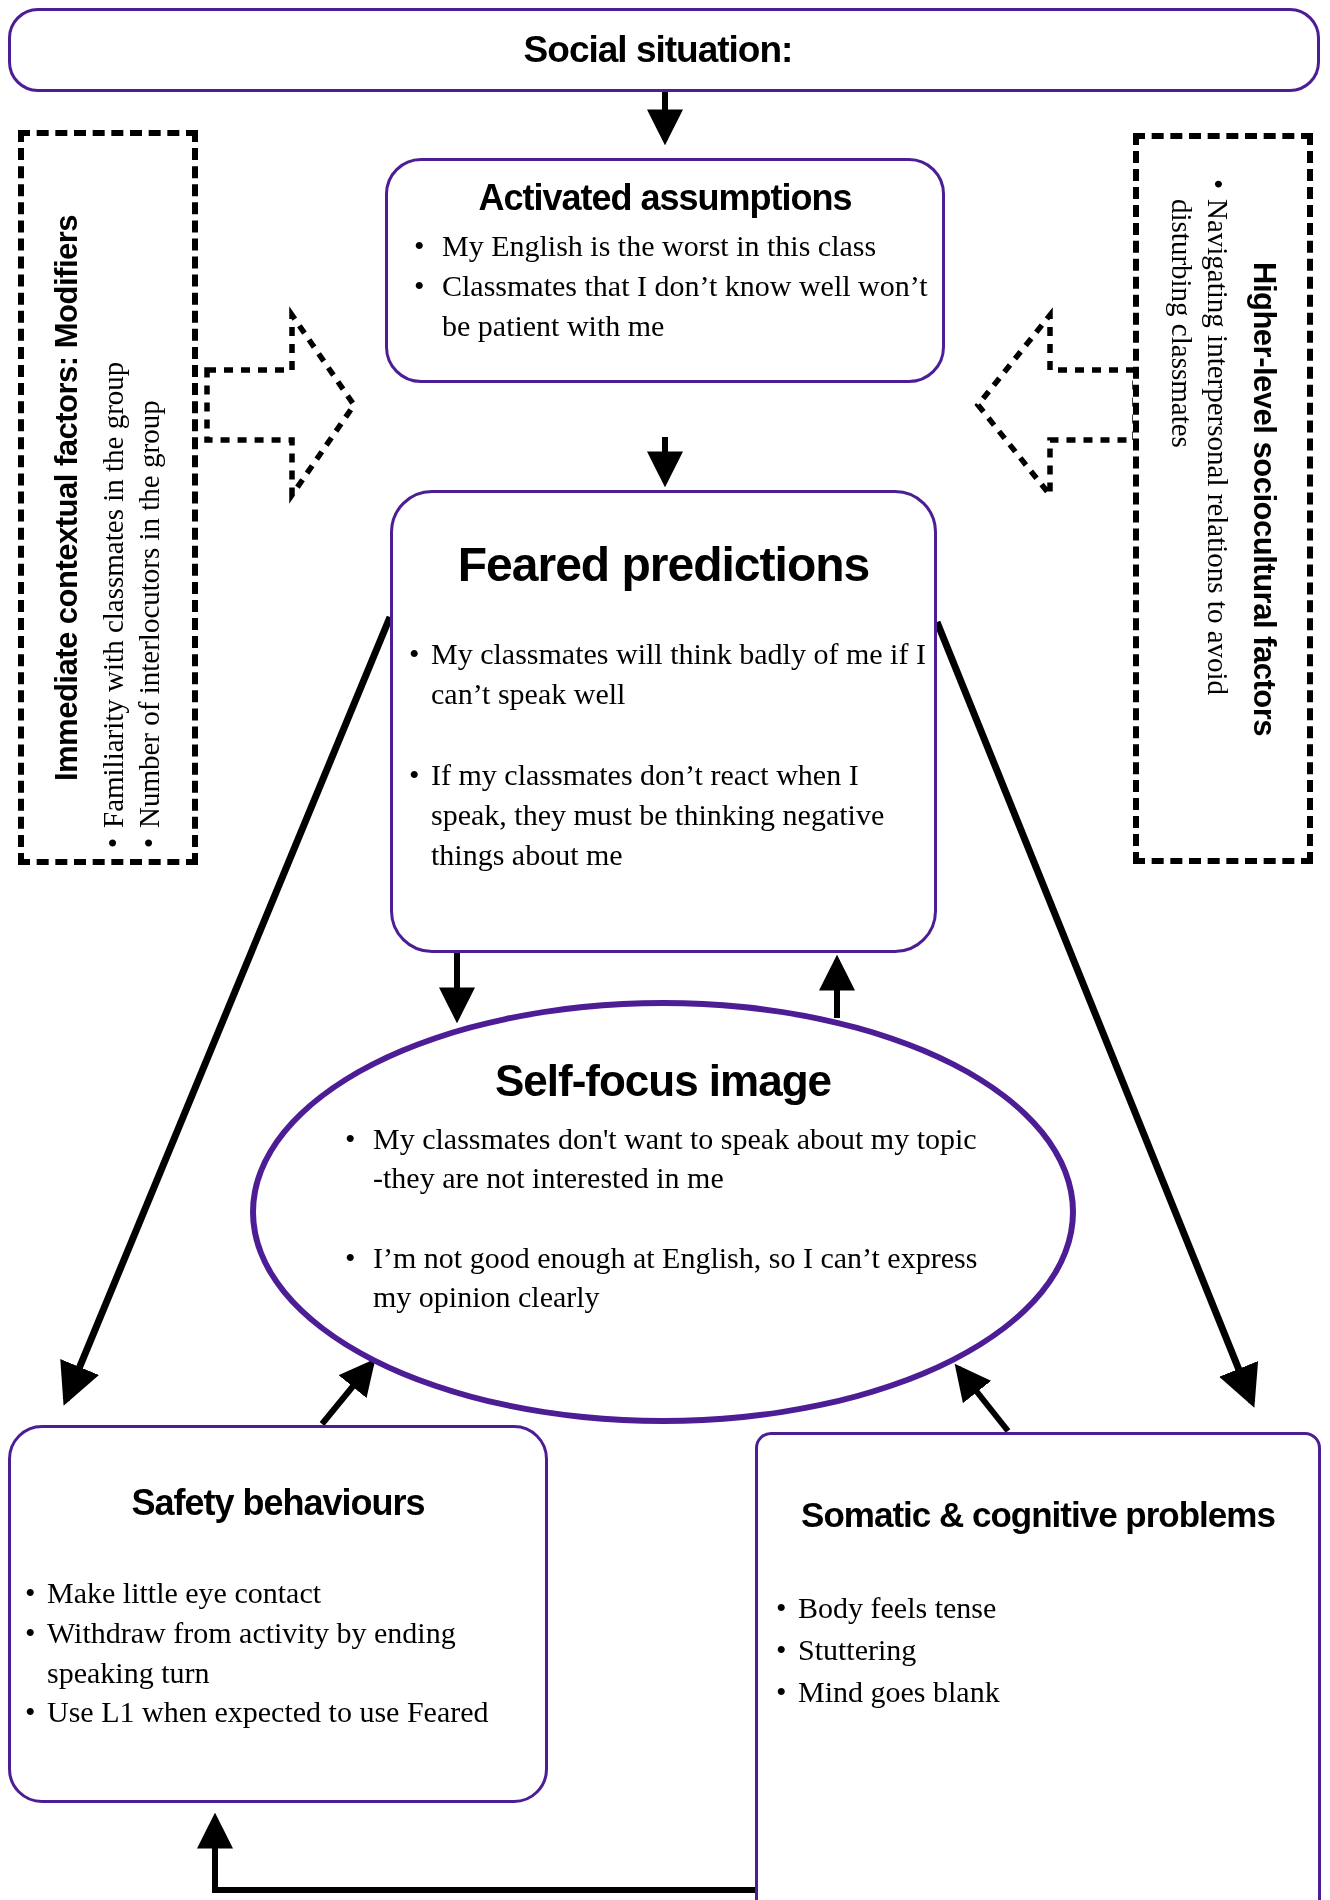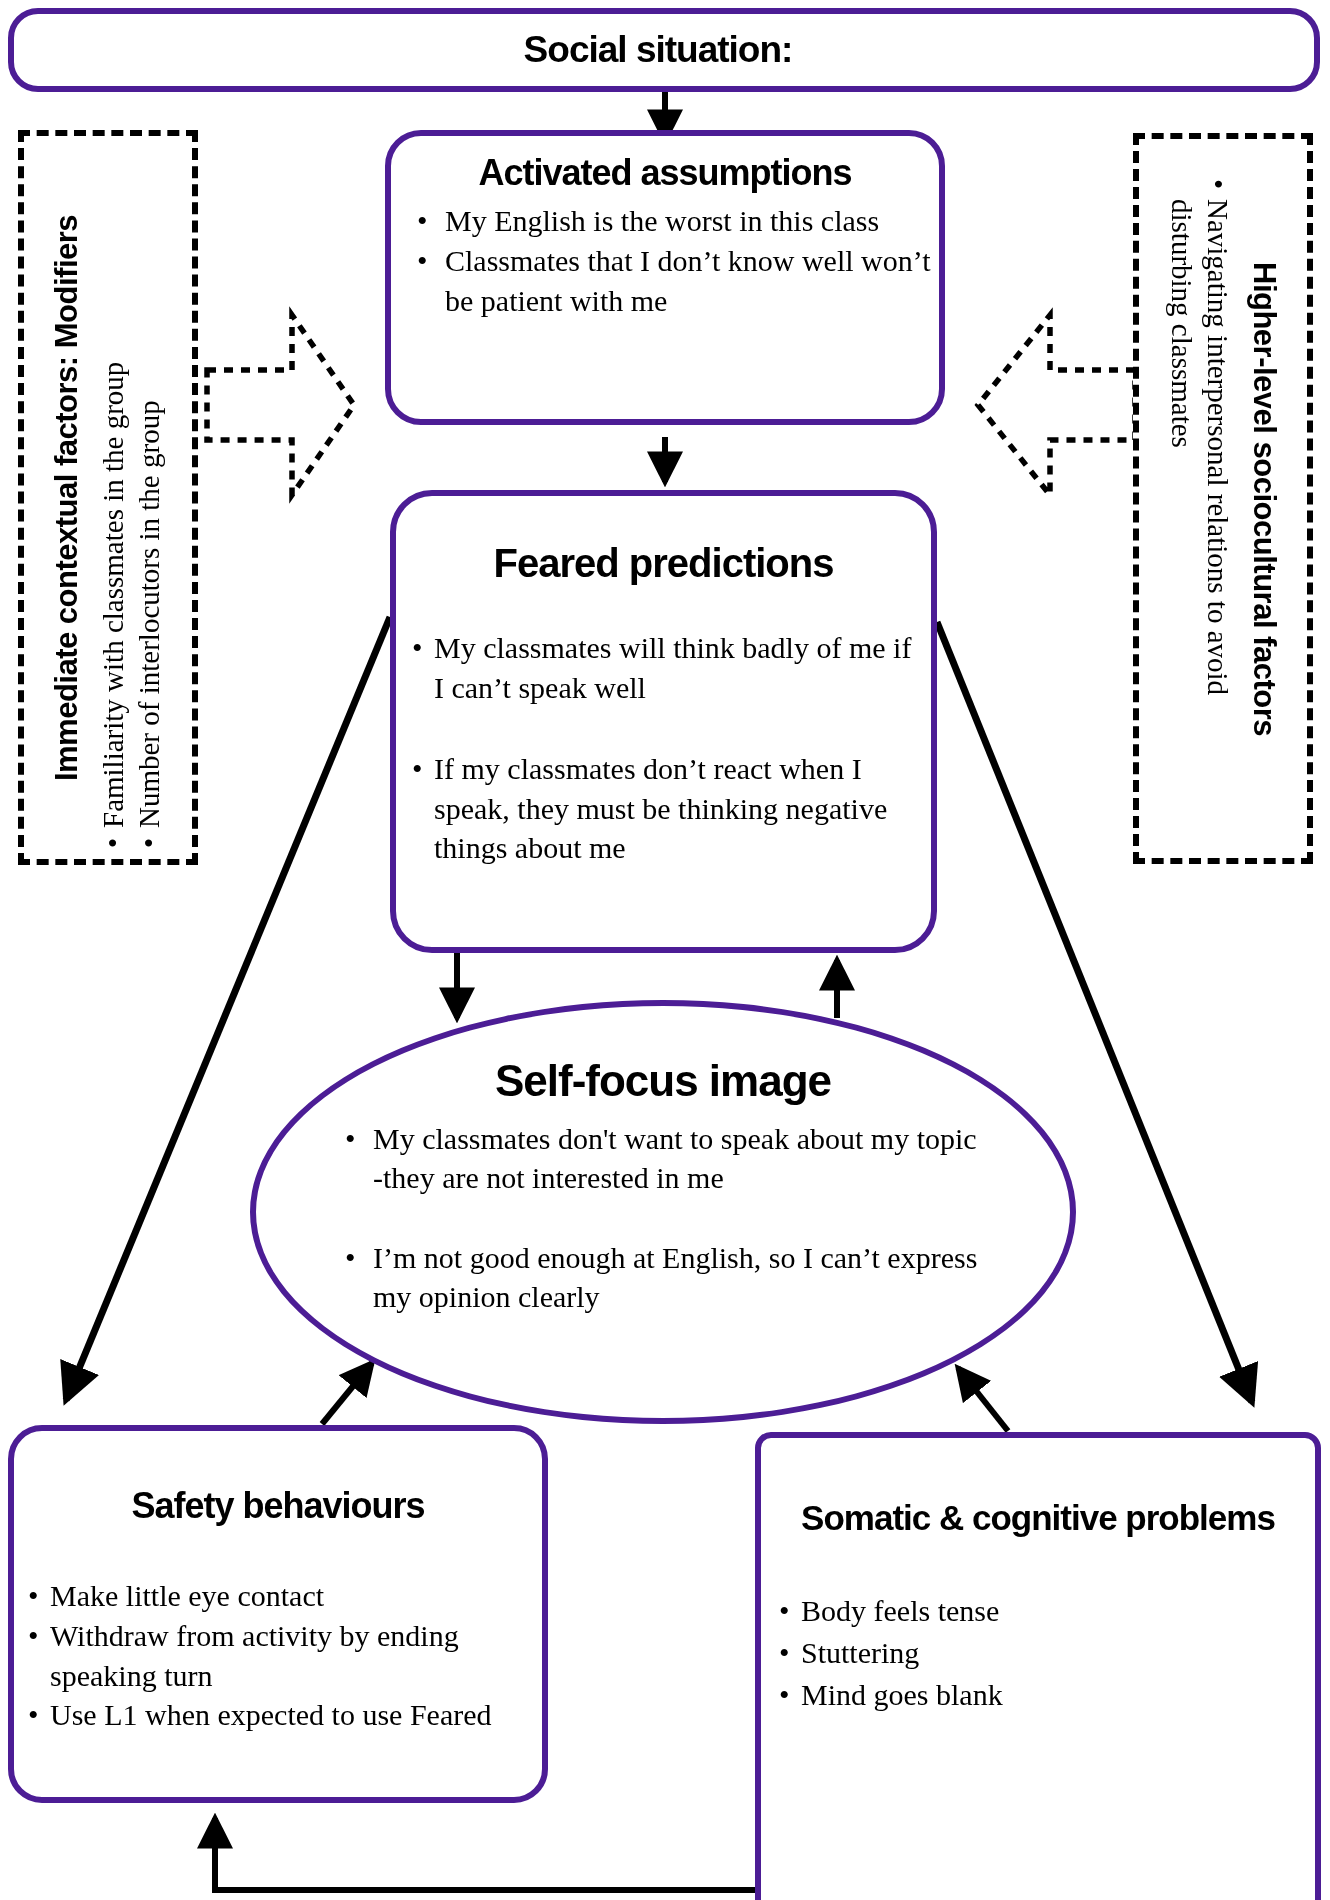--- a/index.html
+++ b/index.html
@@ -1,41 +1,41 @@
 <!DOCTYPE html>
 <html><head>
 <meta charset="utf-8">
 <style>
   html,body{margin:0;padding:0;background:#ffffff;}
   .stage{position:relative;width:1330px;height:1900px;background:#fff;overflow:hidden;
          font-family:"Liberation Serif", serif;color:#000;}
   svg.wires{position:absolute;left:0;top:0;width:1330px;height:1900px;pointer-events:none;}
 
-  .box{position:absolute;background:#fff;border:6px solid #4c1d95;box-sizing:border-box;}
+  .box{position:absolute;background:#fff;border:3px solid #4c1d95;box-sizing:border-box;}
   .title{font-family:"Liberation Sans", sans-serif;font-weight:bold;text-align:center;
          letter-spacing:-1px;line-height:1.15;}
   .bullets{line-height:1.32;}
   .b-row{display:flex;align-items:flex-start;}
   .b-dot{flex:0 0 auto;}
   .b-txt{flex:1 1 auto;}
 
   
   .social{left:8px;top:8px;width:1312px;height:84px;border-radius:30px;
           display:flex;align-items:center;justify-content:center;font-size:37px;white-space:nowrap;}
   .social .lead{font-family:"Liberation Sans", sans-serif;font-weight:bold;letter-spacing:-1px;margin-right:12px;}
 
   
-  .activated{left:385px;top:130px;width:560px;height:295px;border-radius:36px;}
+  .activated{left:385px;top:158px;width:560px;height:225px;border-radius:36px;}
   .activated .title{margin-top:16px;font-size:36px;}
   .activated .bullets{margin-top:8px;padding:0 8px 0 20px;font-size:30px;}
   .activated .b-dot{width:34px;padding-left:6px;box-sizing:border-box;}
 
   
   .feared{left:390px;top:490px;width:547px;height:463px;border-radius:42px;}
-  .feared .title{margin-top:44px;font-size:40px;}
+  .feared .title{margin-top:44px;font-size:48px;}
   .feared .bullets{margin-top:42px;padding:0 6px 0 16px;font-size:30px;}
   .feared .b-dot{width:22px;}
   .feared .b-row+.b-row{margin-top:42px;}
 
   
   .ellipse{left:250px;top:1000px;width:826px;height:424px;border-radius:50%;border-width:6px;}
   .ellipse .title{margin-top:50px;font-size:44px;}
   .ellipse .bullets{margin:12px auto 0;width:640px;font-size:30px;}
   .ellipse .b-dot{width:30px;padding-left:2px;box-sizing:border-box;}
   .ellipse .b-row+.b-row{margin-top:40px;}

